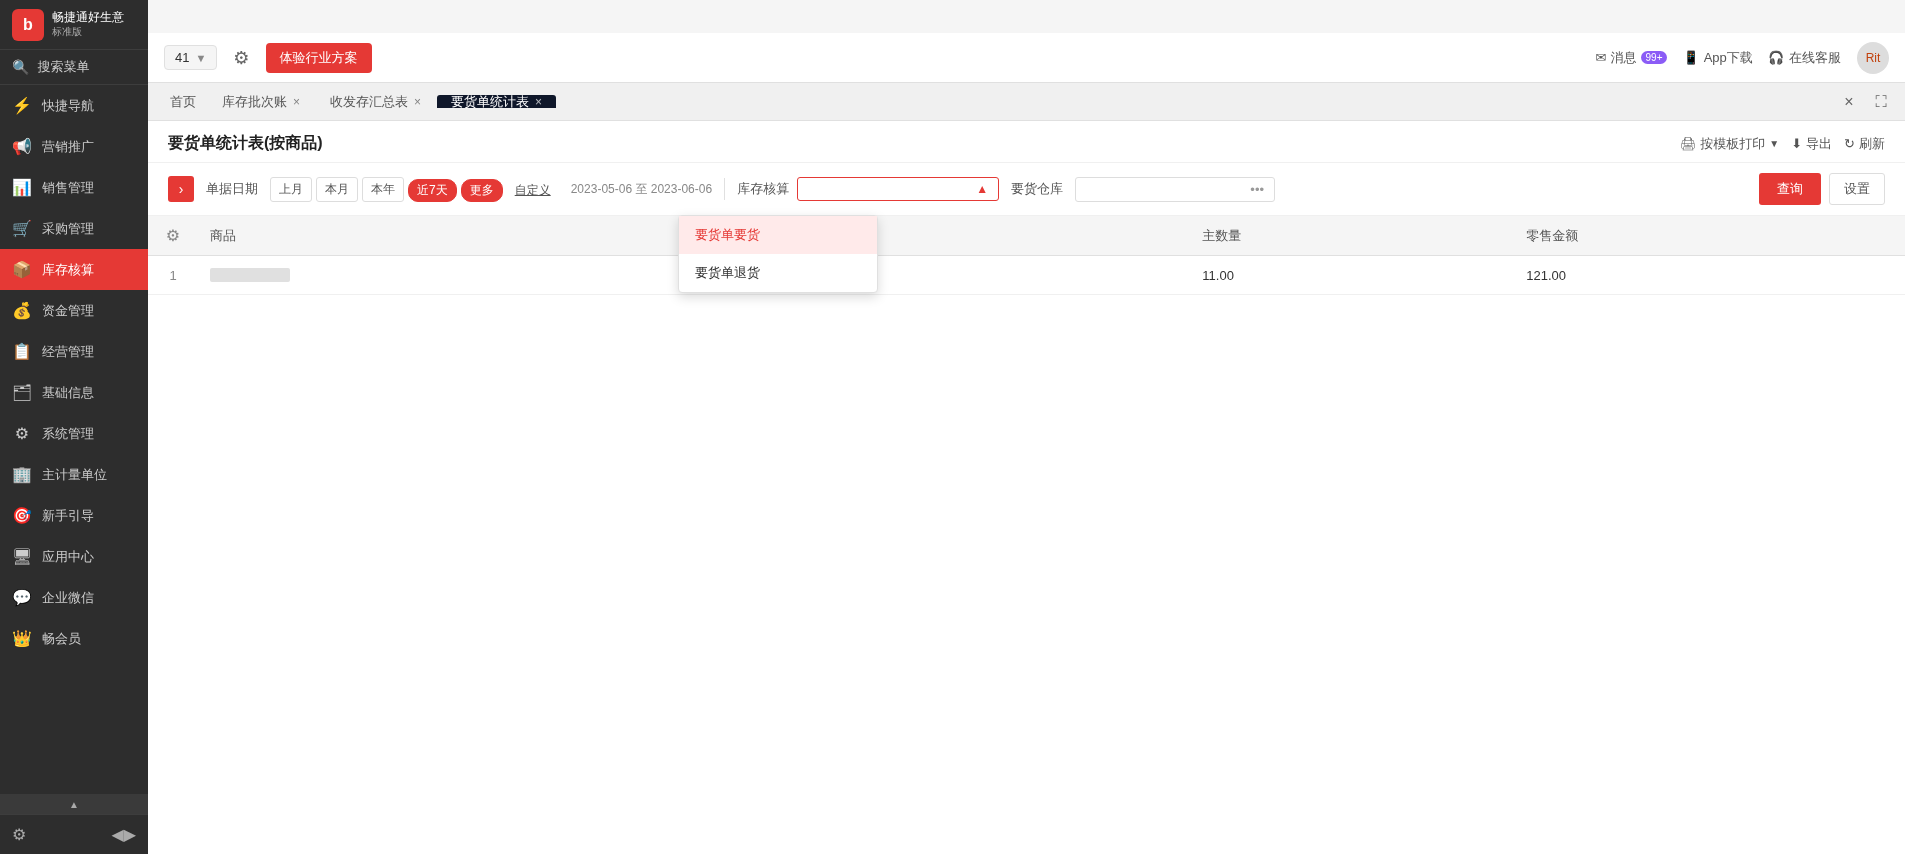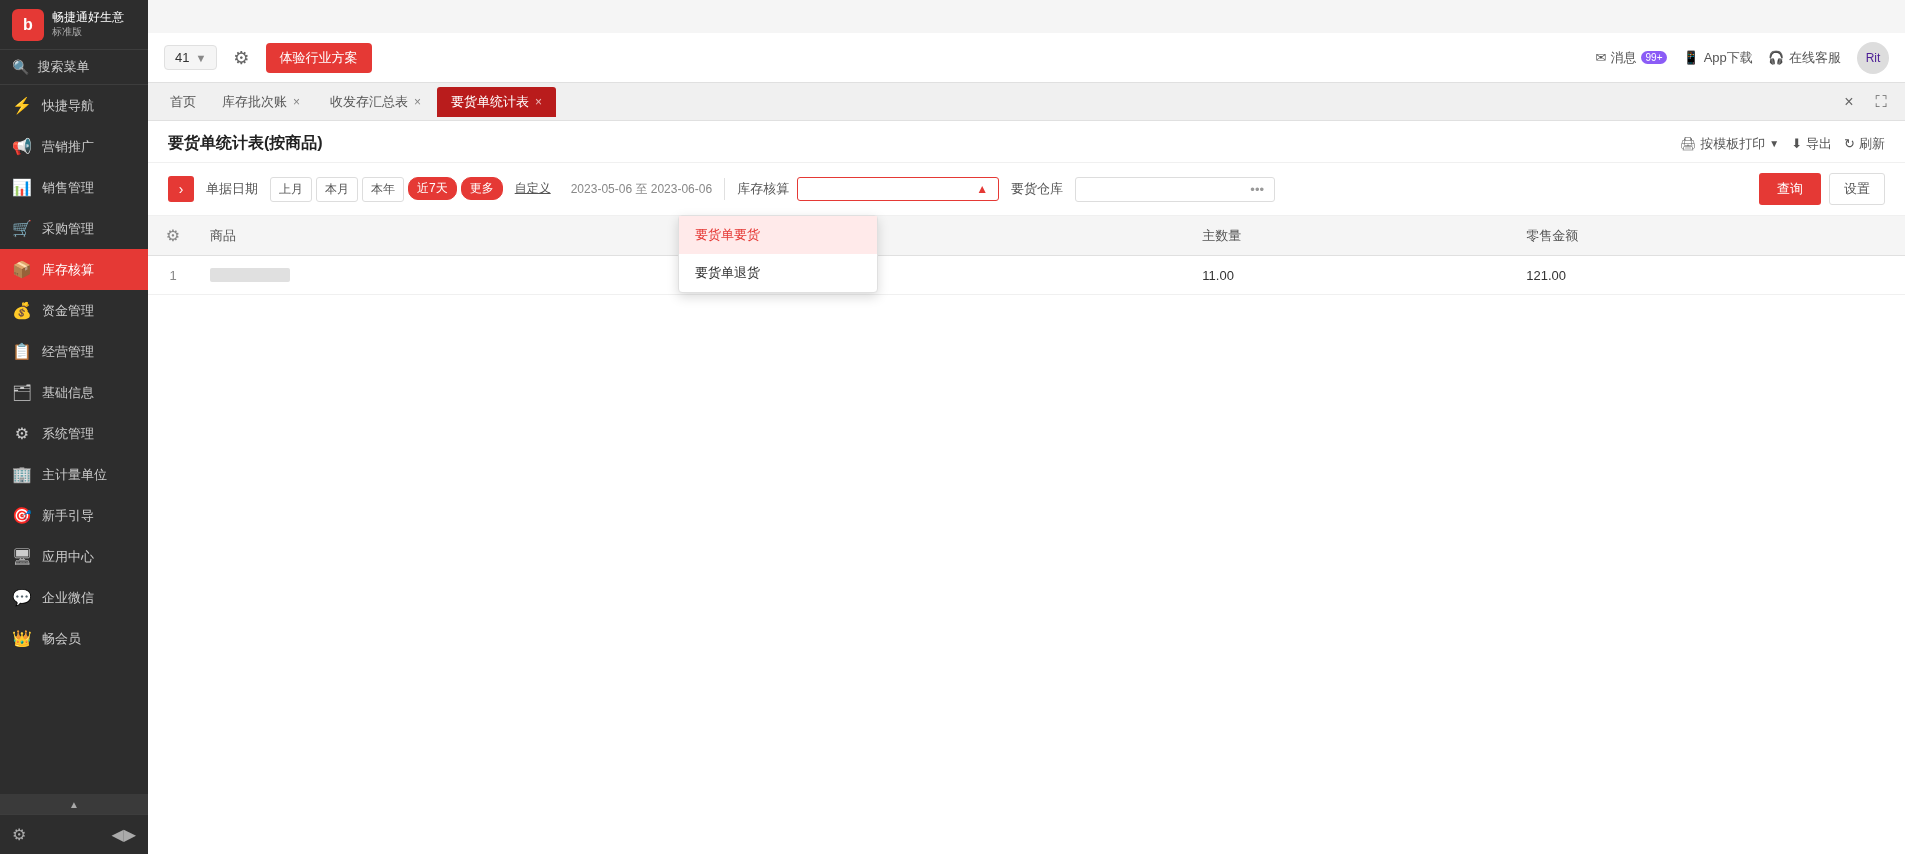--- a/index.html
+++ b/index.html
@@ -117,48 +117,47 @@
       color: #fff;
       border-radius: 10px;
       padding: 1px 5px;
       font-size: 10px;
     }
     .topbar-avatar {
       width: 32px; height: 32px;
       background: #ddd;
       border-radius: 50%;
       display: flex; align-items: center; justify-content: center;
-      font-size: 12px; color: #4c1d95;
+      font-size: 12px; color: #c2410c;
       cursor: pointer;
     }
 
     
     .tabs {
       height: 38px;
       background: #f0f0f0;
       display: flex;
-      align-items: center;
       padding: 12px 12px;
       border-bottom: 1px solid #e0e0e0;
       flex-shrink: 0;
       gap: 2px;
     }
     .tab {
       padding: 6px 14px;
       font-size: 13px;
       color: #555;
       cursor: pointer;
       border-radius: 3px 3px 0 0;
       display: flex;
       align-items: center;
       gap: 6px;
       white-space: nowrap;
     }
     .tab.active {
-      background: #b91c1c;
+      background: #0f172a;
       color: #fff;
     }
     .tab .close-btn {
       font-size: 12px;
       color: inherit;
       opacity: 0.7;
       cursor: pointer;
     }
     .tab.active .close-btn { color: #fff; }
     .tab-home { font-size: 13px; color: #555; padding: 6px 10px; cursor: pointer; }
@@ -209,21 +208,21 @@
       width: 26px; height: 26px;
       background: #e53935;
       border-radius: 3px;
       display: flex; align-items: center; justify-content: center;
       cursor: pointer;
       flex-shrink: 0;
     }
     .filter-expand-btn span { color: #fff; font-size: 14px; }
 
     .filter-label { font-size: 13px; color: #555; white-space: nowrap; }
-    .filter-date-group { display: flex; align-items: flex-start; gap: 4px; }
+    .filter-date-group { display: flex; align-items: flex-end; gap: 4px; }
     .filter-date-btn {
       padding: 3px 8px;
       font-size: 12px;
       border: 1px solid #ddd;
       border-radius: 3px;
       background: #fff;
       color: #555;
       cursor: pointer;
     }
     .filter-date-btn.active-more {

